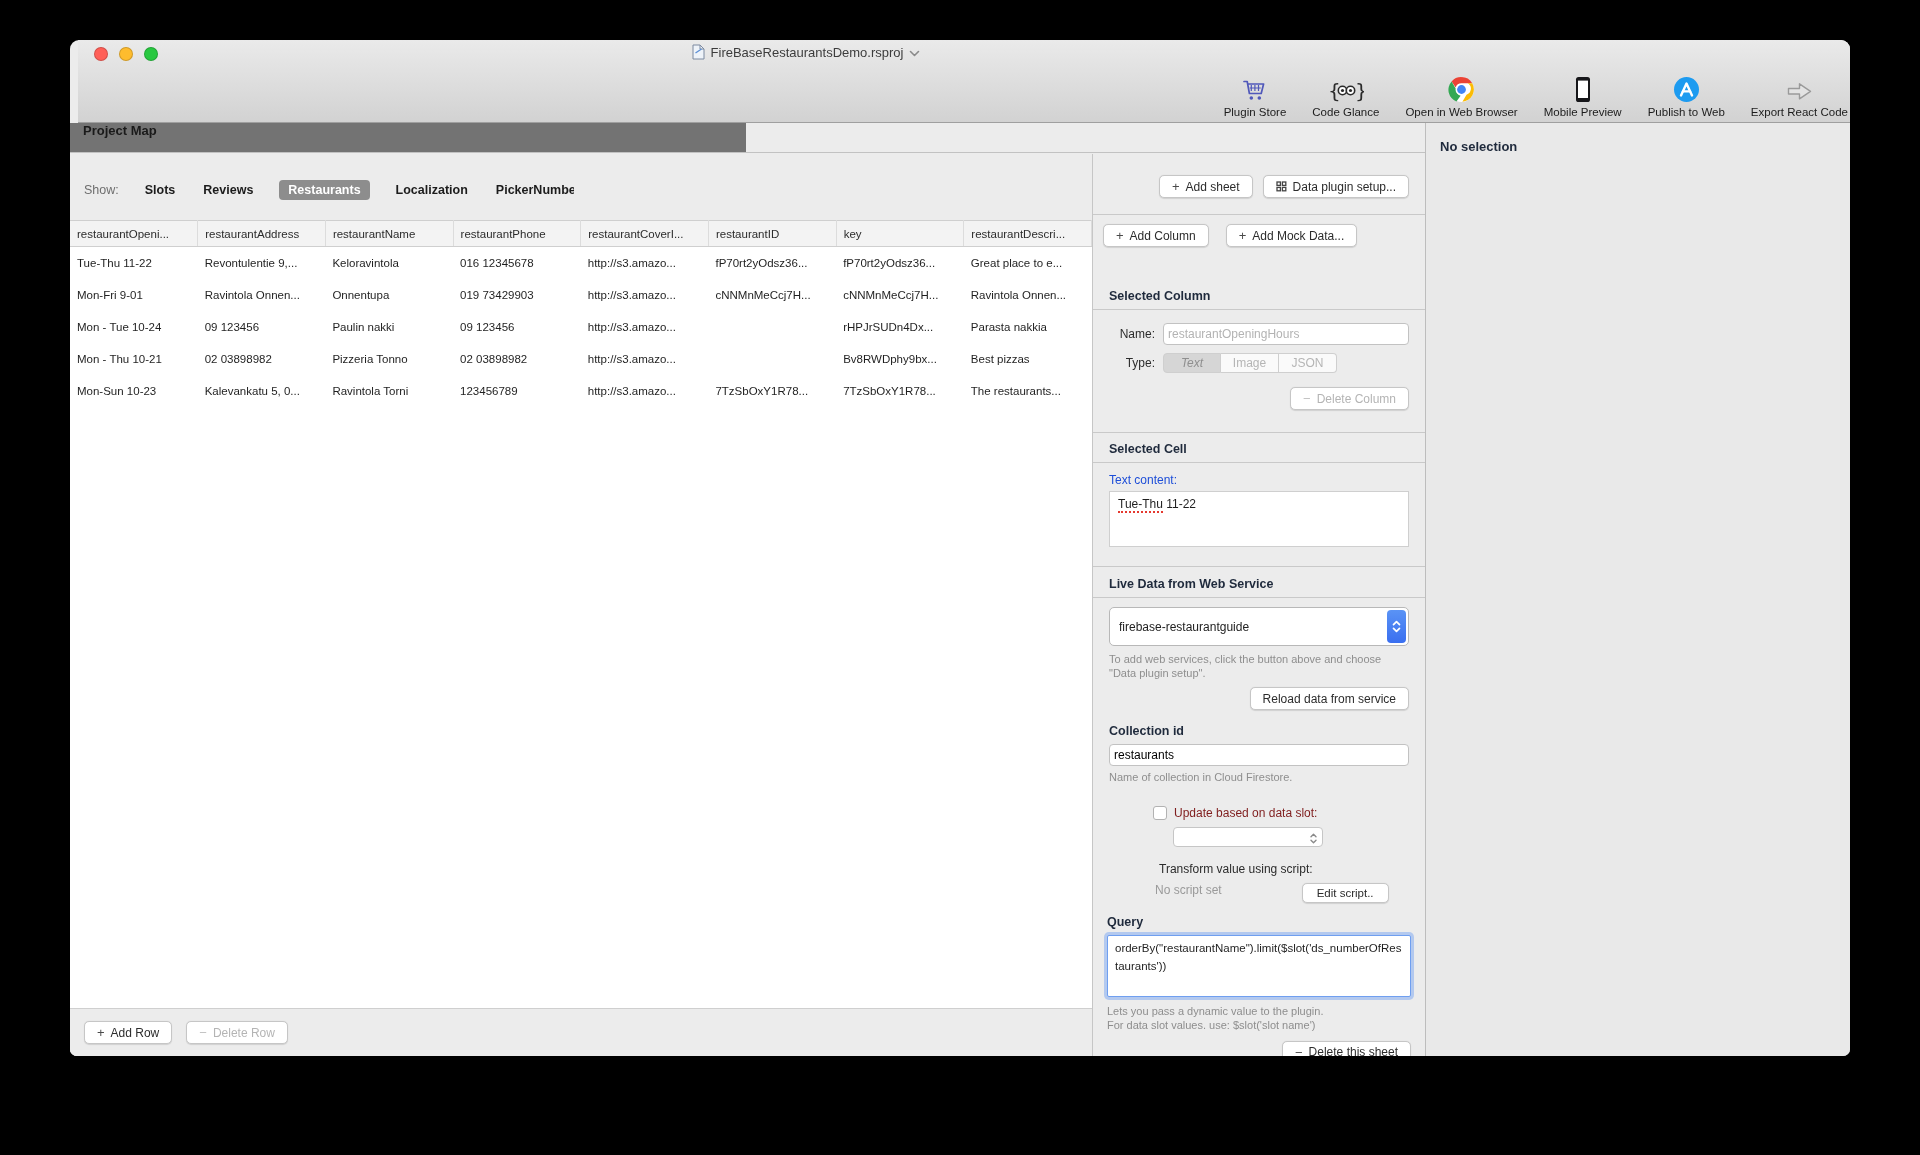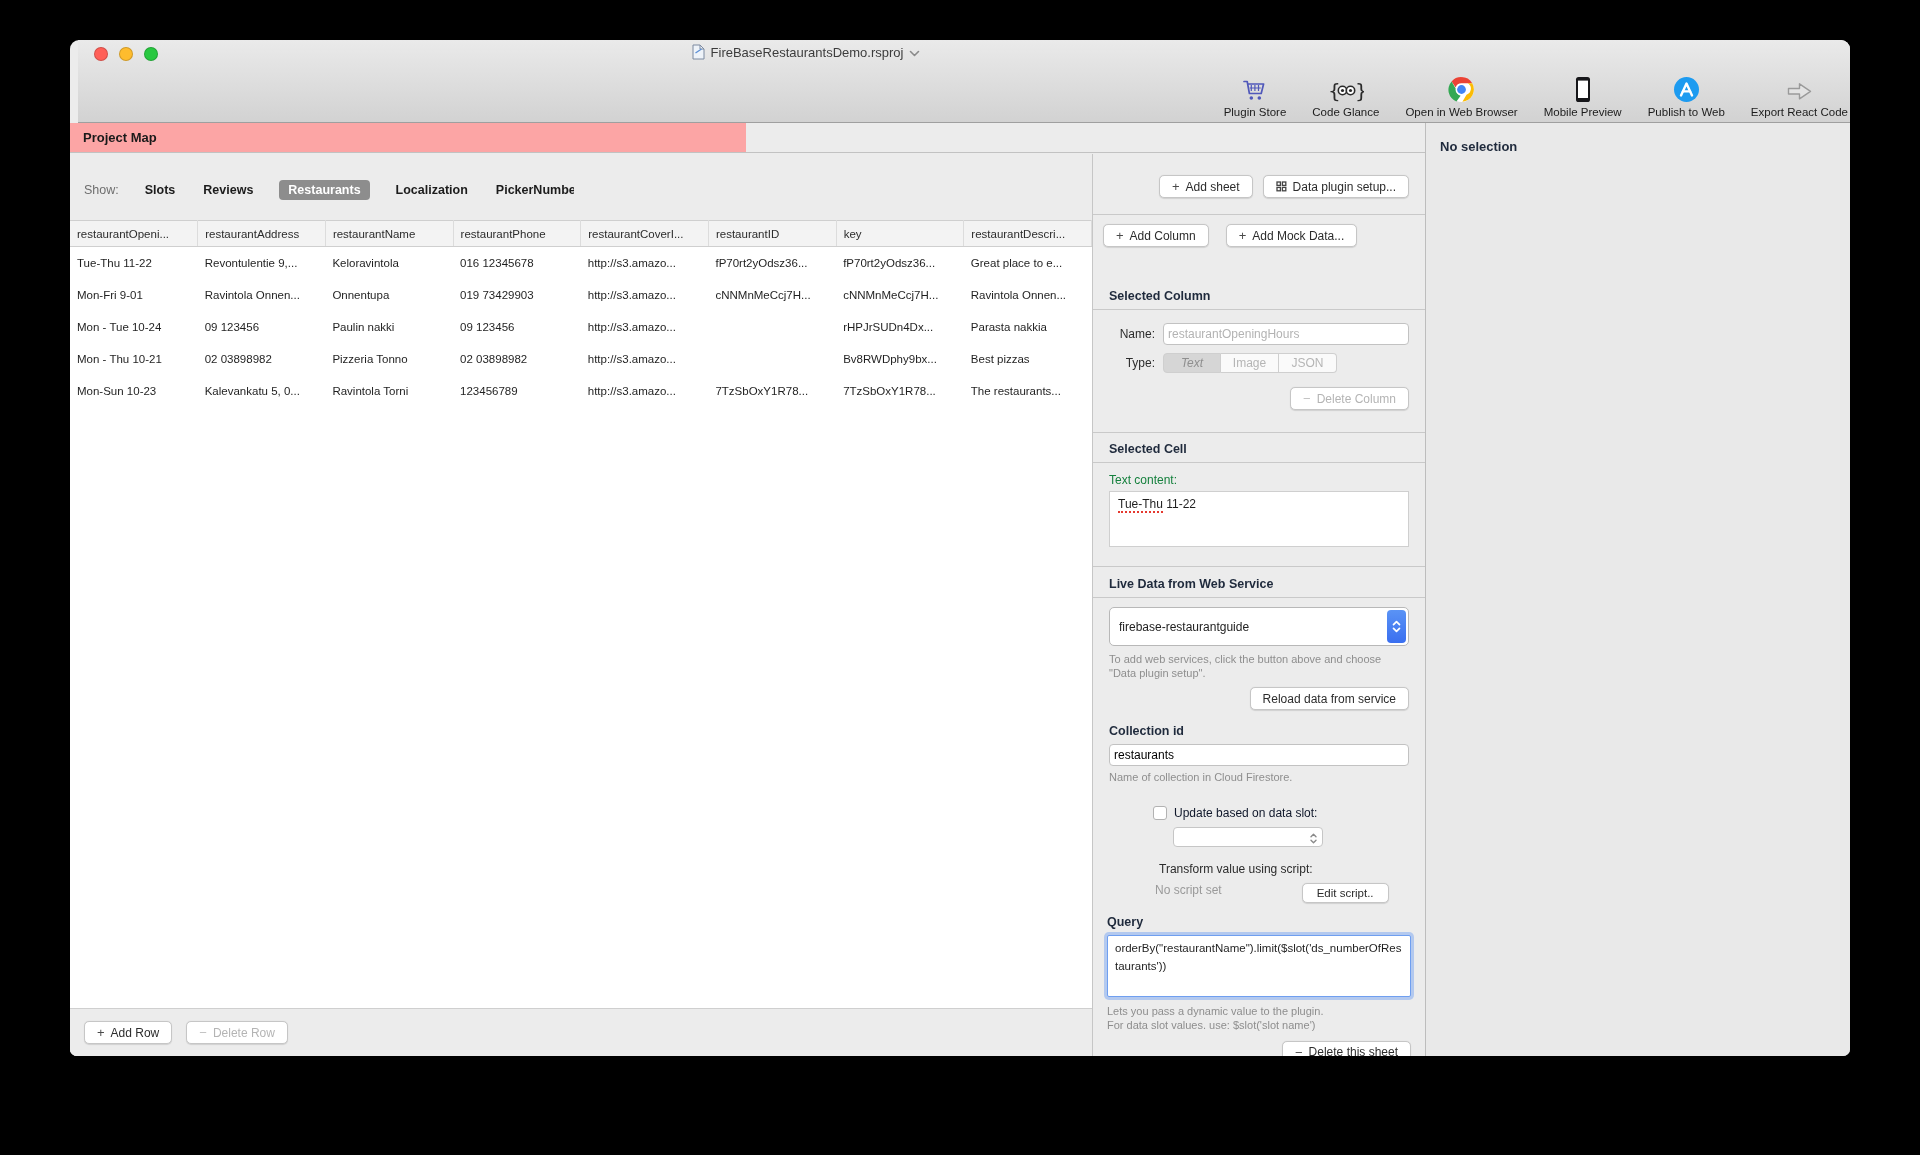--- a/index.html
+++ b/index.html
@@ -16,21 +16,21 @@
   .tl { width:14px; height:14px; border-radius:50%; border:0.5px solid rgba(0,0,0,.18); }
   .title-row { position:absolute; left:0; top:4px; width:1456px; display:flex; justify-content:center; align-items:center; gap:6px; }
   .title-txt { font-size:13px; color:#3c3c3c; font-weight:500; }
   .toolbar-items { position:absolute; right:10px; bottom:4px; display:flex; gap:26px; }
   .tb-item { display:flex; flex-direction:column; align-items:center; gap:3px; cursor:default; }
   .tb-icon { height:28px; display:flex; align-items:flex-end; justify-content:center; }
   .tb-label { font-size:11.5px; color:#1c1c1c; white-space:nowrap; }
 
   
   .tabstrip { position:absolute; left:0; top:83px; width:1355px; height:30px; display:flex; border-bottom:1px solid #c2c2c2; }
-  .tab-project { width:676px; background:#fca5a5; display:flex; align-items:center; padding-left:13px; }
+  .tab-project { width:676px; background:#737373; display:flex; align-items:flex-start; padding-left:13px; }
   .tab-data { flex:1; background:#e6e6e6; display:flex; align-items:center; padding-left:17px; }
   .tab-label { font-size:13px; font-weight:700; color:#1a1a1a; }
 
   .no-selection-panel { position:absolute; left:1355px; top:83px; right:0; bottom:0;
                         background:#e9e9e9; border-left:1px solid #bdbdbd; }
   .no-selection-title { font-size:13px; font-weight:700; color:#1f2a3c; margin:16px 0 0 14px; }
 
   
   .left-area { position:absolute; left:0; top:114px; width:1022px; bottom:0; background:#ececec; }
   .show-row { position:absolute; left:14px; top:26px; display:flex; align-items:center; gap:24px; }
@@ -72,33 +72,33 @@
   .field { background:#fff; border:1px solid #c2c2c2; border-radius:4px; height:22px;
            font-size:12px; display:flex; align-items:center; padding:0 4px; flex:1; overflow:hidden; white-space:nowrap; }
   .field.ghost { color:#b3b3b3; }
   .segmented { display:flex; }
   .tseg { width:58px; height:20px; border:1px solid #cfcfcf; border-left-width:0; background:#fafafa;
           font-size:12px; color:#b5b5b5; display:flex; align-items:center; justify-content:center; }
   .tseg:first-child { border-left-width:1px; border-radius:4px 0 0 4px;font-style:italic; }
   .tseg:last-child { border-radius:0 4px 4px 0; }
   .tseg.on { background:#d6d6d6; color:#8f8f8f; }
   .right-row { display:flex; justify-content:flex-end; margin:14px 16px 0 0; }
-  .plain-label { font-size:12px; color:#15803d; margin:10px 16px 0 16px; }
+  .plain-label { font-size:12px; color:#1d4ed8; margin:10px 16px 0 16px; }
   .cellbox { margin:4px 16px 0 16px; height:56px; background:#fff; border:1px solid #cfcfcf;
              font-size:12px; color:#1f1f1f; padding:4px 8px; line-height:1.4; }
   .misspell { border-bottom:2px dotted #e5392f; }
   .select { position:relative; margin:9px 16px 0 16px; height:39px; background:#fff;
             border:1px solid #b8b8b8; border-radius:5px; display:flex; align-items:center;
             padding:0 26px 0 9px; font-size:12px; color:#222; }
   .stepper-blue { position:absolute; right:2px; top:2px; bottom:2px; width:19px; border-radius:4px;
                   background:linear-gradient(#5a93f5,#3a6ff0); display:flex; align-items:center; justify-content:center; }
   .help { font-size:11px; color:#8e8e8e; margin:6px 16px 0 16px; line-height:1.28; }
   .checkbox-row { display:flex; align-items:center; gap:7px; margin:22px 0 0 60px; }
   .checkbox { width:14px; height:14px; background:#fff; border:1px solid #b2b2b2; border-radius:3px; flex:none; }
-  .cb-label { font-size:12px; color:#0f172a; }
+  .cb-label { font-size:12px; color:#7f1d1d; }
   .mini-select { position:relative; margin:7px 0 0 80px; width:150px; height:20px; background:#fff;
                  border:1px solid #c6c6c6; border-radius:4px; }
   .stepper-gray { position:absolute; right:4px; top:3px; }
   .transform-label { font-size:12px; color:#2c2c2c; margin:15px 0 0 66px; }
   .noscript-row { display:flex; margin:7px 0 0 62px; gap:80px; }
   .noscript { font-size:12px; color:#9a9a9a; }
   .btn.small { height:20px; padding:0 14px; font-size:11.5px; }
   .querybox { margin:3px 14px 0 14px; height:62px; background:#fff; border:1px solid #6f9ff0; border-radius:2px;
               box-shadow:0 0 0 3px rgba(110,160,245,.45); padding:4px 7px; font-size:11.5px; color:#1f1f1f;
               line-height:1.55; word-break:break-all; }

